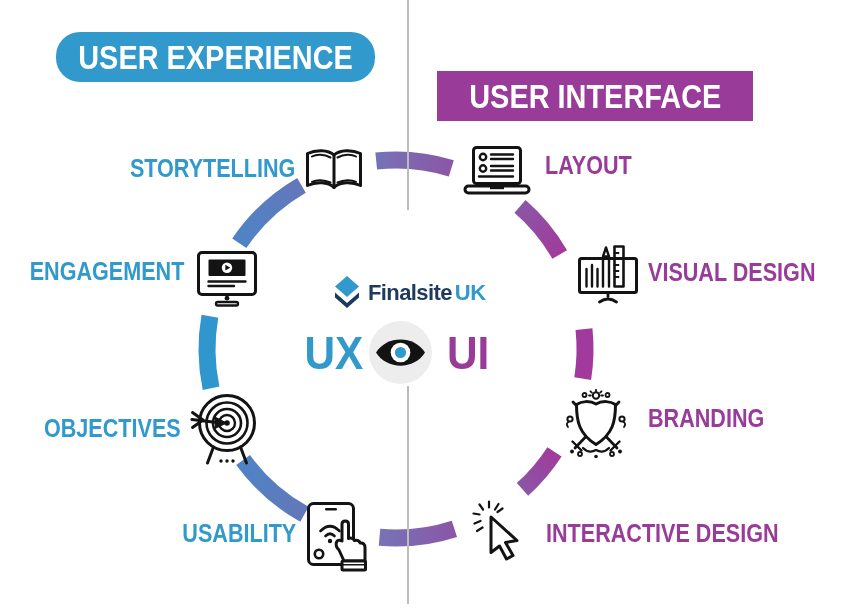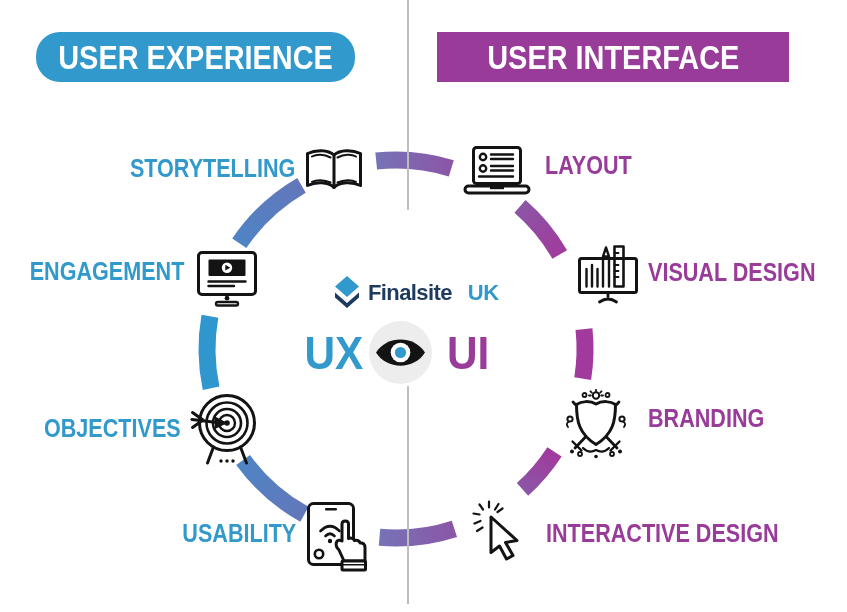--- a/index.html
+++ b/index.html
@@ -8,40 +8,40 @@
     --arc-blue:#2F96CE; --arc-steel:#4E84C5; --arc-blueviolet:#6377BA;
     --arc-violet:#7673B7; --arc-purpleviolet:#8B56A6; --arc-magenta:#A13A9C;
   }
   html,body{margin:0;padding:0;background:#fff;}
   .stage{position:relative;width:847px;height:612px;background:#fff;overflow:hidden;
          font-family:"Liberation Sans",sans-serif;}
   
   .header{position:absolute;top:32px;height:50px;display:flex;align-items:center;justify-content:center;}
   .header span{color:#fff;font-weight:bold;font-size:34px;line-height:34px;white-space:nowrap;
                transform:scaleX(0.85);}
-  #hdr-ux{left:36px;width:319px;background:var(--blue);border-radius:24px;}
-  #hdr-ui{left:437px;width:352px;background:var(--purple);}
+  #hdr-ux{left:56px;width:319px;background:var(--blue);border-radius:24px;}
+  #hdr-ui{left:437px;width:316px;background:var(--purple);margin-top:39px;}
   
   .divider{position:absolute;left:407px;width:2px;background:var(--line);z-index:2;}
   #divider-top{top:0;height:210px;}
   #divider-bottom{top:386px;height:218px;}
   
   #arcs{position:absolute;left:0;top:0;z-index:1;}
   
   .lbl{position:absolute;font-weight:bold;font-size:26px;line-height:26px;white-space:nowrap;z-index:3;}
   .ux-lbl{color:var(--blue);transform:scaleX(0.83);transform-origin:100% 50%;}
   .ui-lbl{color:var(--purple);transform:scaleX(0.83);transform-origin:0 50%;}
   
   .icon{position:absolute;z-index:3;}
   .icon svg{display:block;}
   
   #logo{position:absolute;left:334px;top:276px;display:flex;align-items:center;z-index:3;}
   #logo .brand-text{font-size:22px;font-weight:bold;letter-spacing:-0.6px;line-height:32px;
                     margin-left:8px;color:var(--navy);white-space:nowrap;}
-  #logo .uk{color:var(--blue);margin-left:16px;}
+  #logo .uk{color:var(--blue);margin-left:3px;}
   .center-acronym{position:absolute;font-weight:bold;font-size:47px;line-height:47px;z-index:3;white-space:nowrap;}
   #ux-acr{color:var(--blue);right:484px;top:329px;transform:scaleX(0.9);transform-origin:100% 50%;}
   #ui-acr{color:var(--purple);left:447px;top:329px;transform:scaleX(0.9);transform-origin:0 50%;}
   #eye-wrap{position:absolute;left:369px;top:321px;width:63px;height:63px;border-radius:50%;
             background:var(--eyebg);z-index:3;}
 </style>
 </head>
 <body>
 
 <div class="stage">

